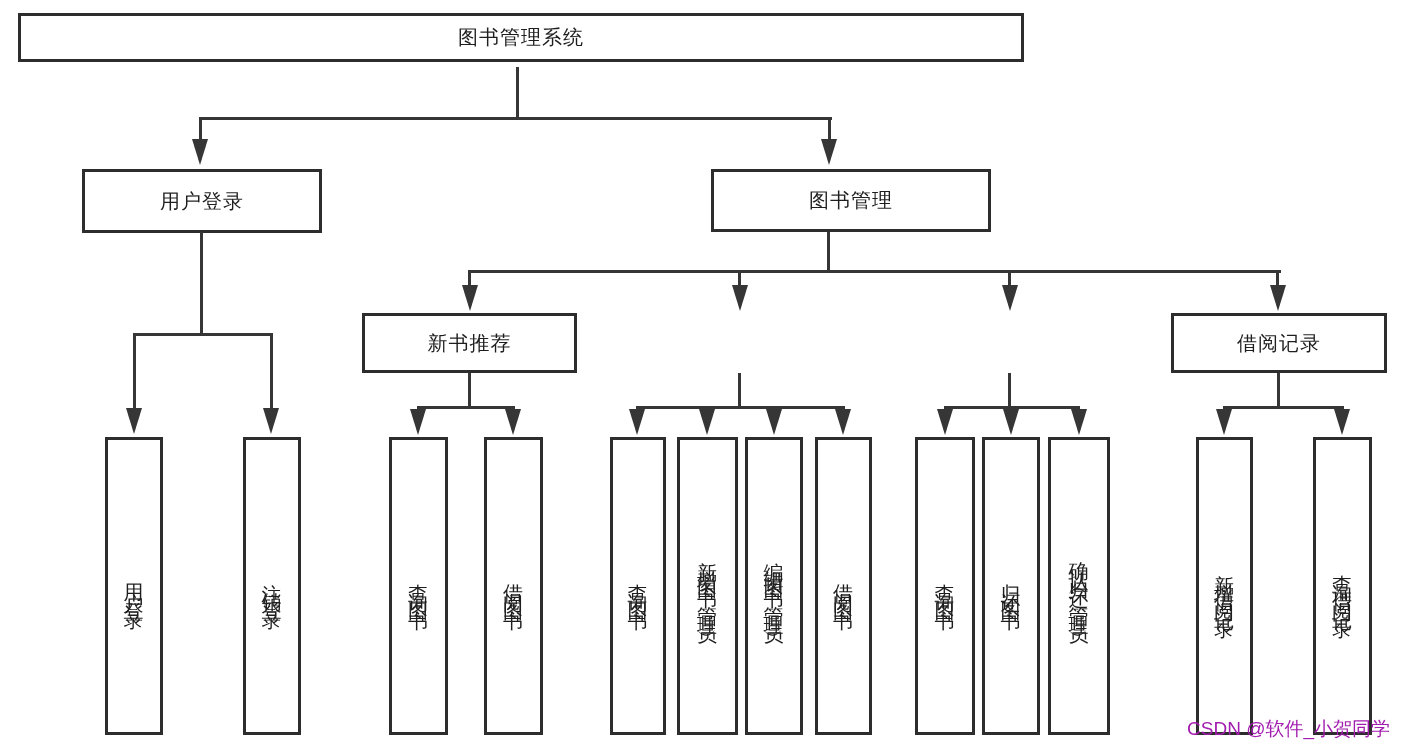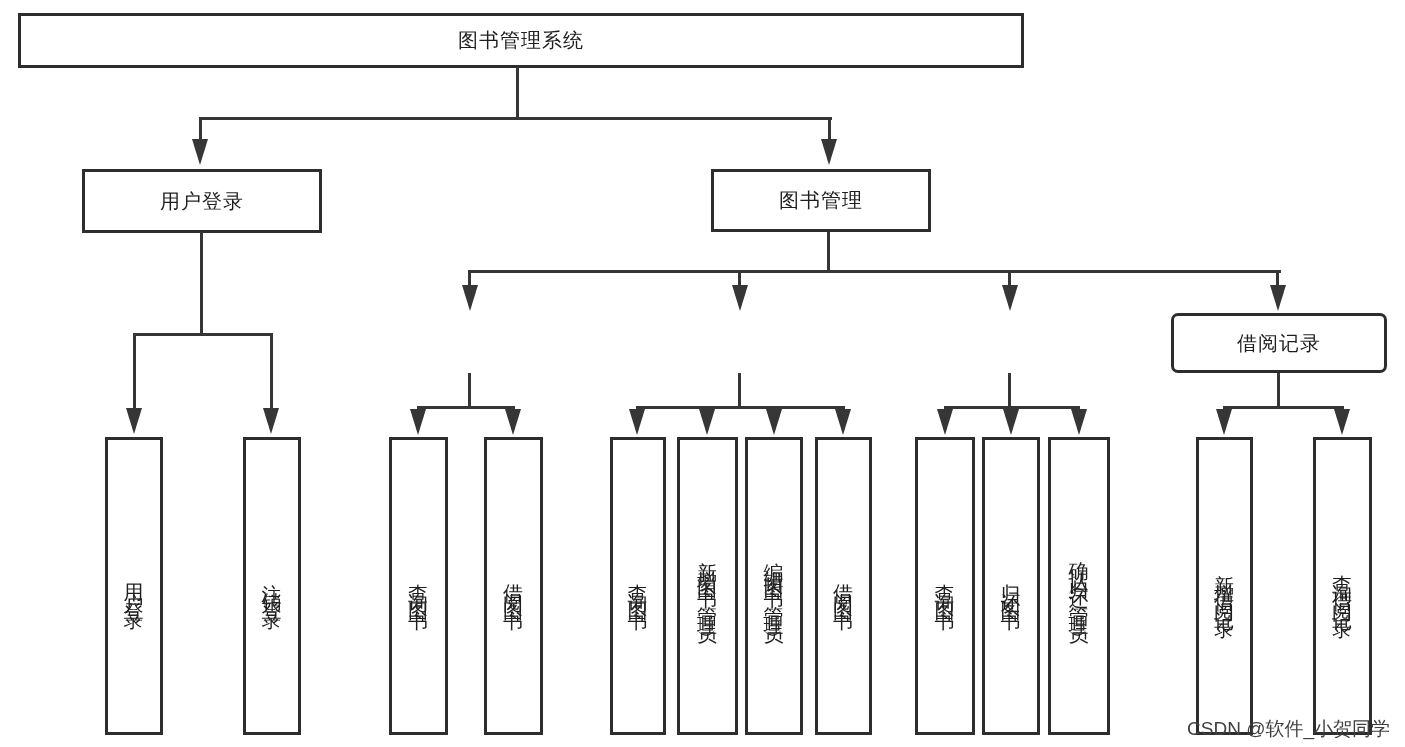--- a/index.html
+++ b/index.html
@@ -39,62 +39,63 @@
     width:0;height:0;
     border-left:8px solid transparent;
     border-right:8px solid transparent;
     border-top:26px solid #363636;
   }
   .watermark{
     position:absolute;
     left:1176px;top:716px;width:214px;
     text-align:right;
     font-size:19px;
-    color:#404040;
+    color:#a21caf;
     letter-spacing:0;
     white-space:nowrap;
     z-index:5;
   }
 </style>
 </head>
 <body>
 
 <div id="canvas">
 
-  <div class="box" style="left:18px;top:13px;width:1006px;height:55px;">图书管理系统</div>
+  <div class="box" style="left:18px;top:13px;width:1006px;height:49px;">图书管理系统</div>
 
   <div class="vline" style="left:516px;top:67px;height:53px;"></div>
   <div class="hline" style="left:199px;top:117px;width:633px;"></div>
   <div class="vline" style="left:199px;top:117px;height:28px;"></div>
   <div class="tri" style="left:192px;top:139px;"></div>
   <div class="vline" style="left:828px;top:117px;height:28px;"></div>
   <div class="tri" style="left:821px;top:139px;"></div>
 
   <div class="box" style="left:82px;top:169px;width:240px;height:64px;">用户登录</div>
-  <div class="box" style="left:711px;top:169px;width:220px;height:63px;">图书管理</div>
+  <div class="box" style="left:711px;top:169px;width:280px;height:63px;">图书管理</div>
 
   <div class="vline" style="left:200px;top:232px;height:104px;"></div>
   <div class="hline" style="left:133px;top:333px;width:140px;"></div>
   <div class="vline" style="left:133px;top:333px;height:79px;"></div>
   <div class="tri" style="left:126px;top:408px;"></div>
   <div class="vline" style="left:270px;top:333px;height:79px;"></div>
   <div class="tri" style="left:263px;top:408px;"></div>
 
   <div class="vline" style="left:827px;top:232px;height:41px;"></div>
   <div class="hline" style="left:468px;top:270px;width:813px;"></div>
   <div class="vline" style="left:468px;top:270px;height:20px;"></div>
   <div class="tri" style="left:462px;top:285px;"></div>
   <div class="vline" style="left:738px;top:270px;height:20px;"></div>
   <div class="tri" style="left:732px;top:285px;"></div>
   <div class="vline" style="left:1008px;top:270px;height:20px;"></div>
   <div class="tri" style="left:1002px;top:285px;"></div>
   <div class="vline" style="left:1276px;top:270px;height:20px;"></div>
   <div class="tri" style="left:1270px;top:285px;"></div>
 
-  <div class="box" style="left:1171px;top:313px;width:216px;height:60px;border-radius:7px;">借阅记录</div>
+  <div class="box" style="left:362px;top:313px;width:215px;height:60px;">新书推荐</div>
+  <div class="box" style="left:1171px;top:313px;width:216px;height:60px;">借阅记录</div>
 
   <div class="vline" style="left:468px;top:373px;height:36px;"></div>
   <div class="hline" style="left:417px;top:406px;width:98px;"></div>
   <div class="tri" style="left:410px;top:409px;"></div>
   <div class="tri" style="left:505px;top:409px;"></div>
 
   <div class="vline" style="left:738px;top:373px;height:36px;"></div>
   <div class="hline" style="left:636px;top:406px;width:209px;"></div>
   <div class="tri" style="left:629px;top:409px;"></div>
   <div class="tri" style="left:699px;top:409px;"></div>

